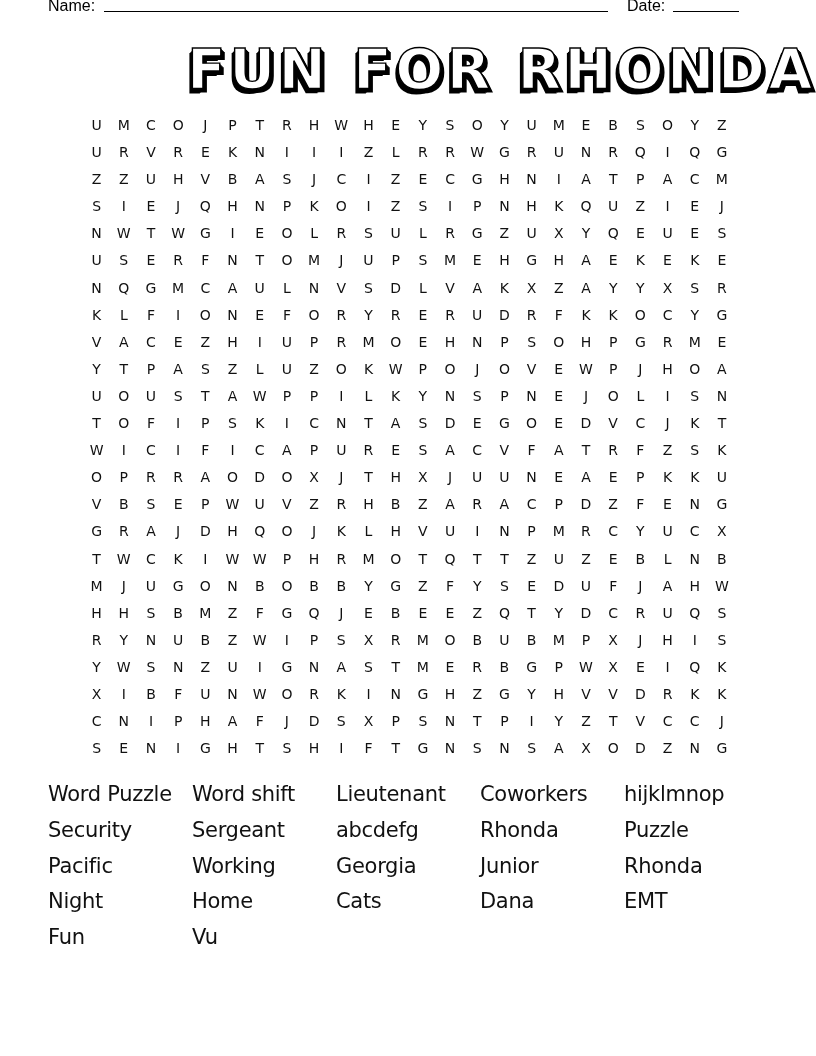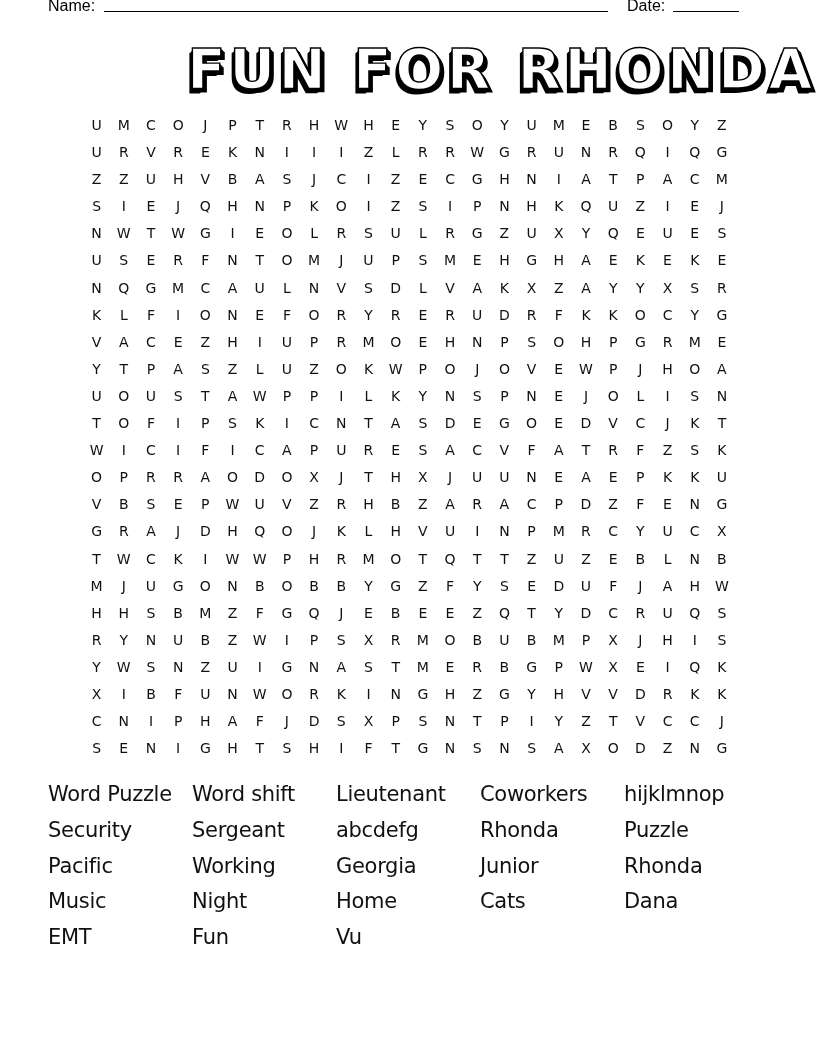--- a/index.html
+++ b/index.html
@@ -617,21 +617,20 @@
     <div class="word">Security</div>
     <div class="word">Sergeant</div>
     <div class="word">abcdefg</div>
     <div class="word">Rhonda</div>
     <div class="word">Puzzle</div>
     <div class="word">Pacific</div>
     <div class="word">Working</div>
     <div class="word">Georgia</div>
     <div class="word">Junior</div>
     <div class="word">Rhonda</div>
-    <div class="word">Music</div>
     <div class="word">Night</div>
     <div class="word">Home</div>
     <div class="word">Cats</div>
     <div class="word">Dana</div>
     <div class="word">EMT</div>
     <div class="word">Fun</div>
     <div class="word">Vu</div>
   </div>
 
 </body></html>

